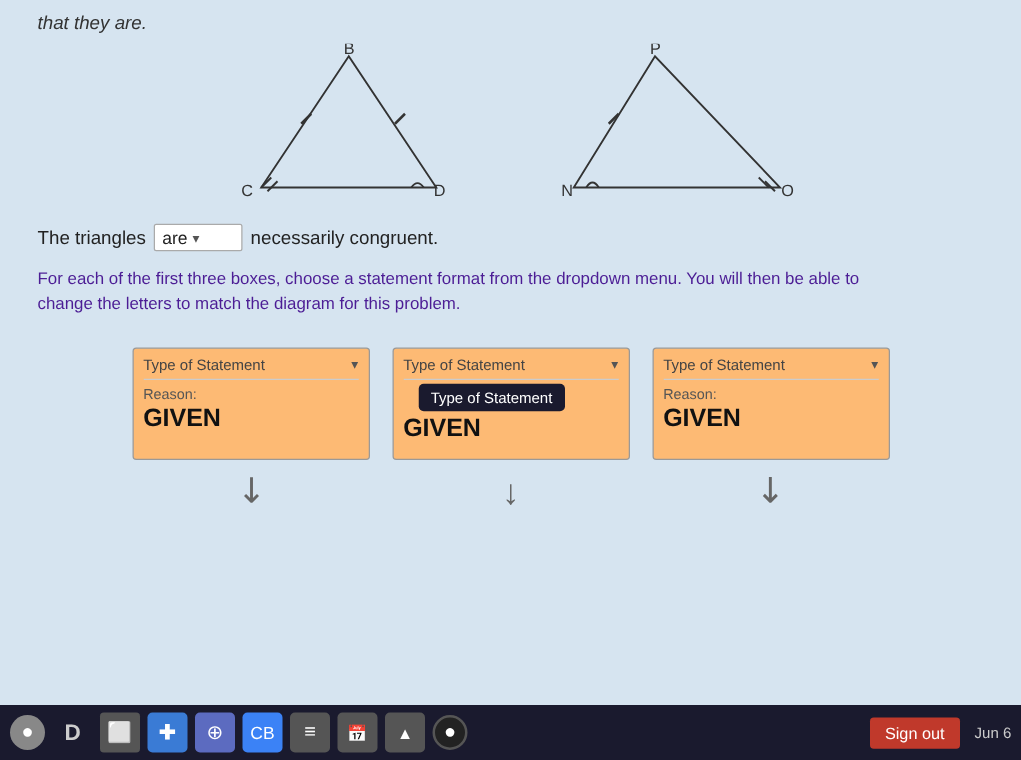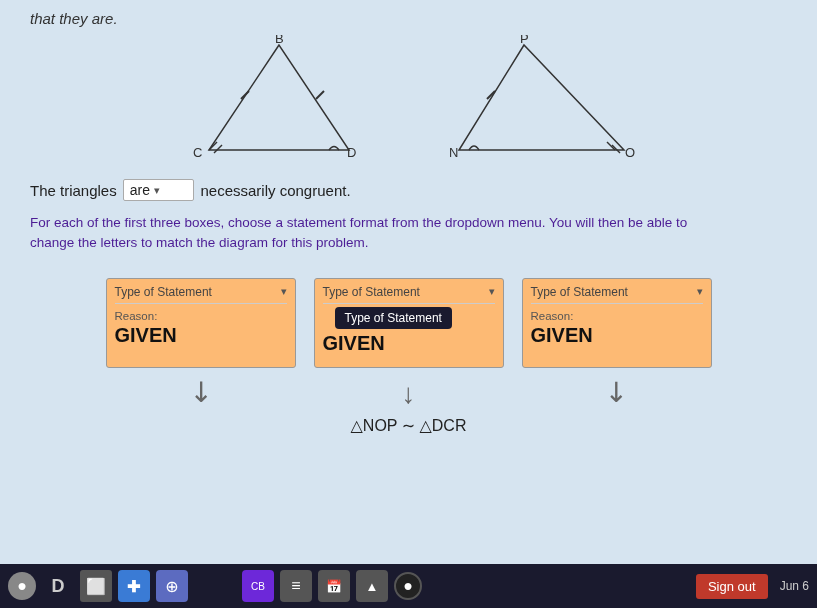--- a/index.html
+++ b/index.html
@@ -326,31 +326,30 @@
       <span style="transform: rotate(45deg); display:inline-block; font-size:28px; color:#666; margin-top:-4px;">↘</span>
     </div>
     <div class="arrow-spacer">
       <span style="font-size:28px; color:#666;">↓</span>
     </div>
     <div class="arrow-spacer">
       <span style="transform: rotate(-45deg); display:inline-block; font-size:28px; color:#666; margin-top:-4px;">↙</span>
     </div>
   </div>
 
-  <div class="bottom-label">△NOP ∼ △DCR</div>
 
 </div>
 
 <div class="taskbar">
   <div class="taskbar-icon circle">●</div>
   <div class="taskbar-icon d-icon" style="font-size:18px; color:#ccc;">D</div>
   <div class="taskbar-icon" style="background:#555; border-radius:3px;">⬜</div>
   <div class="taskbar-icon t-icon" style="background:#3a7bd5; border-radius:4px; font-weight:bold;">✚</div>
   <div class="taskbar-icon book-icon" style="background:#5c6bc0; border-radius:4px;">⊕</div>
-  <div class="taskbar-icon cb-icon" style="background:#6d28d9; border-radius:4px; font-size:10px;margin-left:48px;">CB</div>
+  <div class="taskbar-icon cb-icon" style="background:#3b82f6; border-radius:4px; font-size:14px;">CB</div>
   <div class="taskbar-icon menu-icon" style="background:#555; border-radius:4px;">≡</div>
   <div class="taskbar-icon" style="background:#555; border-radius:4px; font-size:13px;">📅</div>
   <div class="taskbar-icon" style="background:#555; border-radius:4px; font-size:13px;">▲</div>
   <div class="taskbar-icon" style="background:#222; border-radius:50%; border:2px solid #555; width:28px; height:28px;">●</div>
 
   <button class="sign-out-btn">Sign out</button>
   <span class="date-text">Jun 6</span>
 </div>
 
 </body></html>

